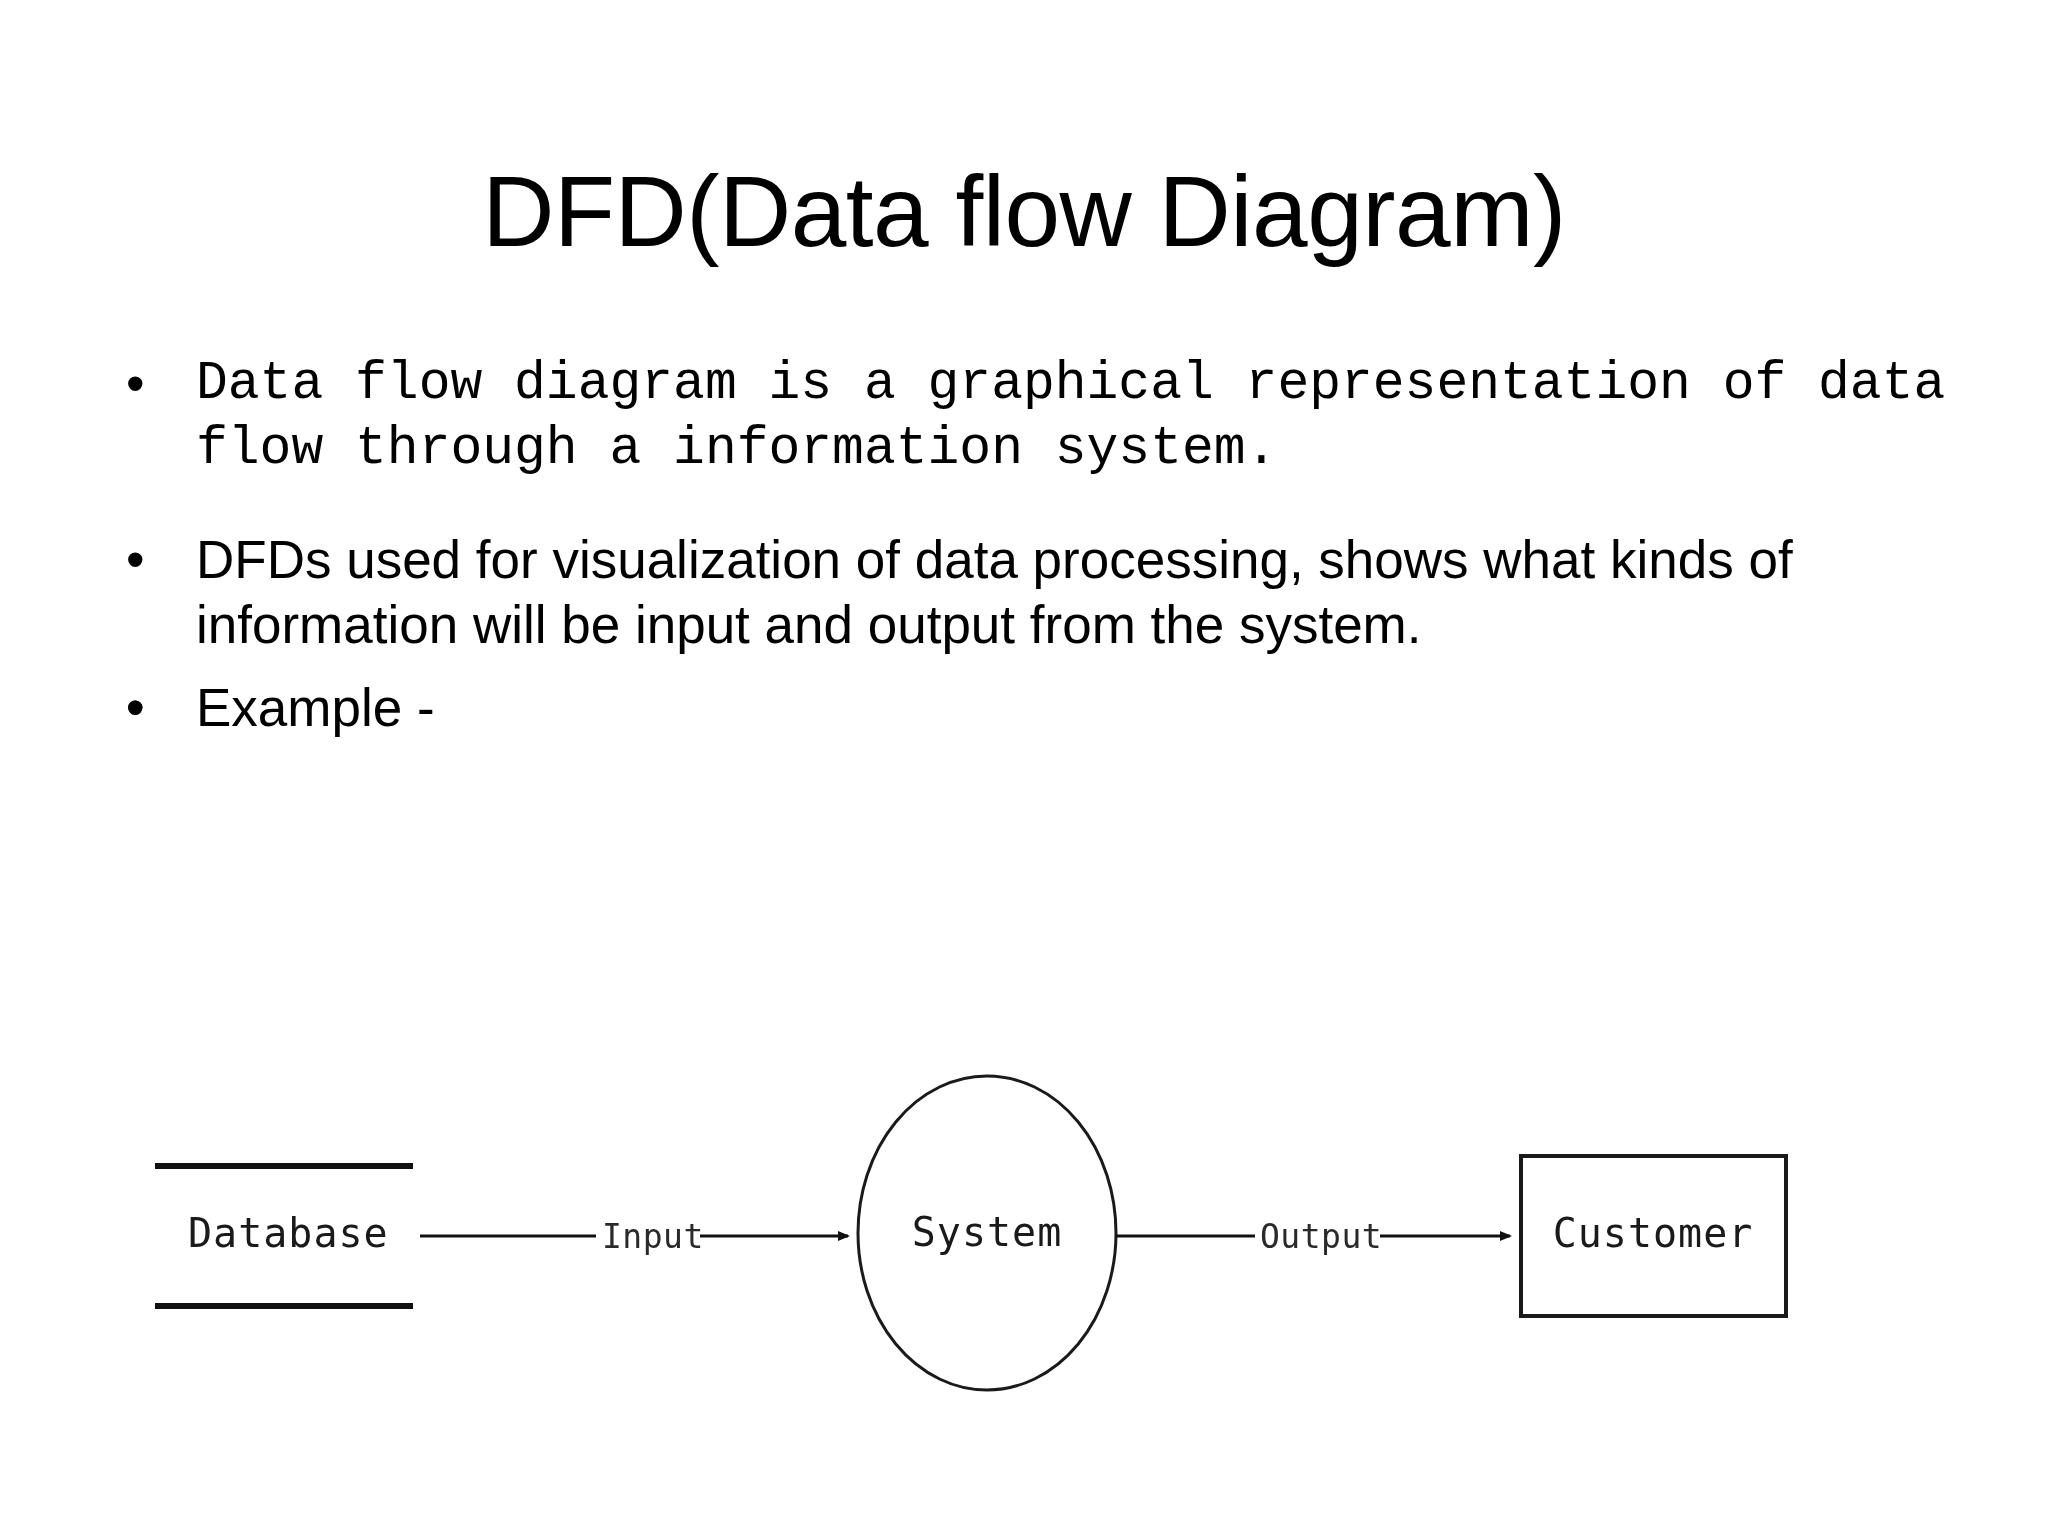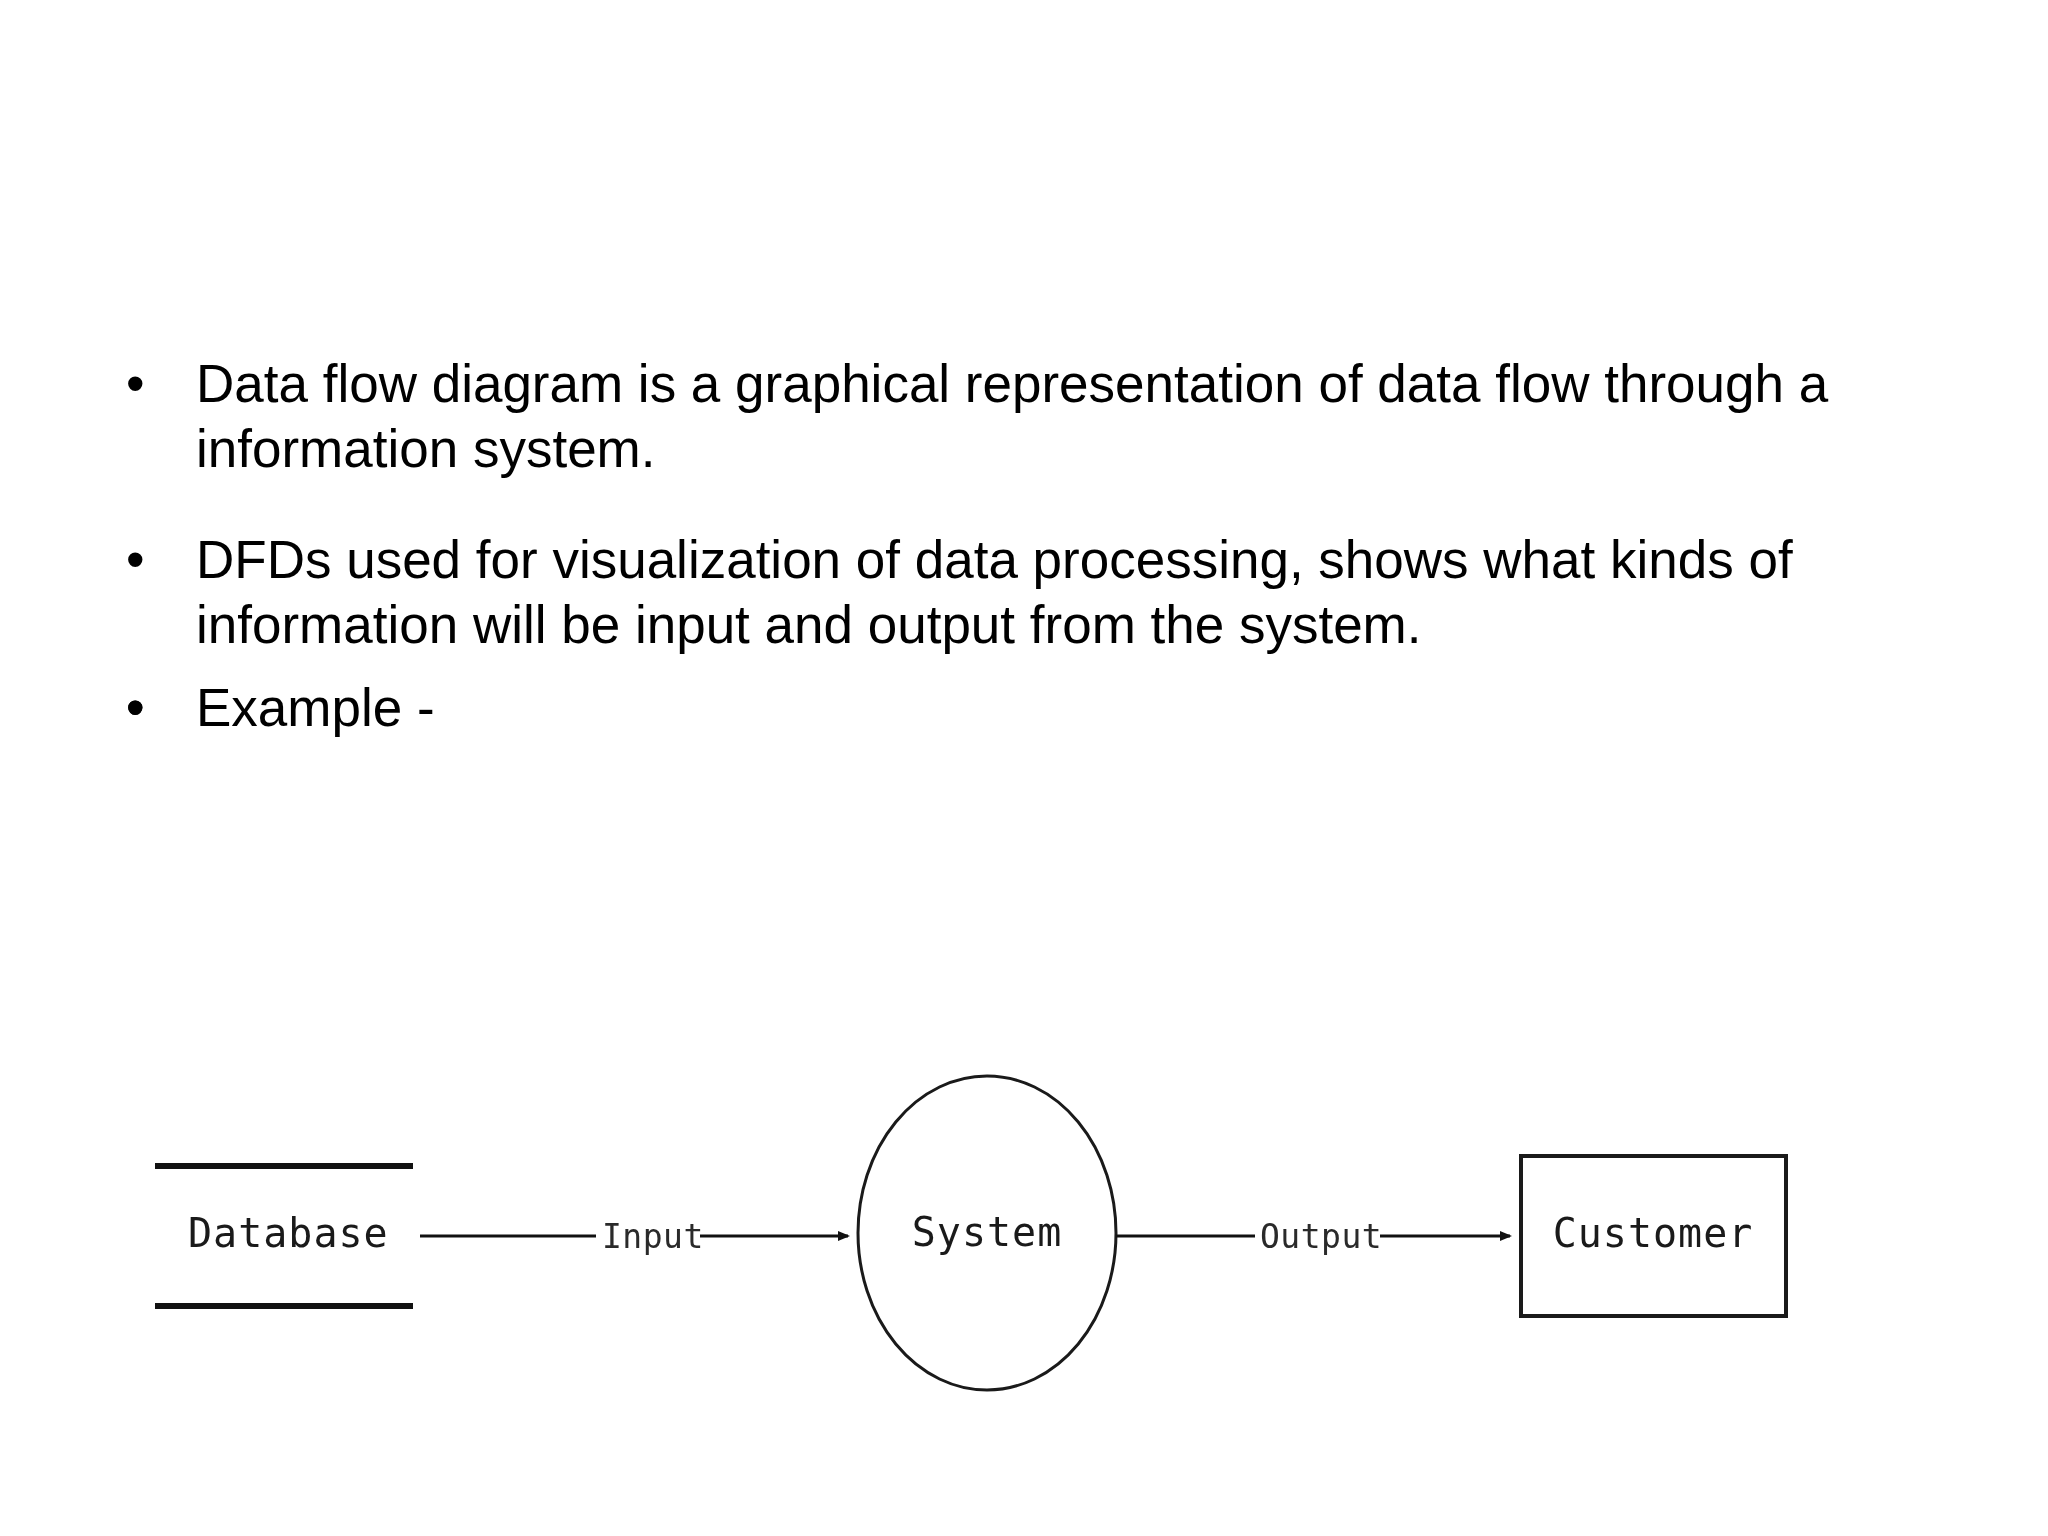--- a/index.html
+++ b/index.html
@@ -55,21 +55,21 @@
     left: 14px;
     top: 0;
     font-size: 53px;
     line-height: 1.22;
     color: #000000;
   }
   .bullet .txt {
     display: block;
     max-width: 1780px;
   }
-  .b1 .txt { max-width: 1760px; }
+  .b1 .txt { max-width: 1760px; font-family: Liberation Mono, monospace; }
   .b2 .txt { max-width: 1740px; margin-top: 47px; }
   .b3 .txt { max-width: 1640px; }
 
   
   #dfd {
     position: absolute;
     left: 0;
     top: 1040px;
     width: 1676px;
     height: 420px;
@@ -106,20 +106,21 @@
     stroke-width: 4;
     fill: #ffffff;
   }
   .dfd-arrowhead { fill: #111111; }
 </style>
 </head>
 <body>
 
 <div id="slide">
 
+  <h1 id="slide-title">DFD(Data flow Diagram)</h1>
 
   <ul id="body-list">
 
     <li class="bullet b1">
       <span class="dot">•</span>
       <span class="txt">Data flow diagram is a graphical representation of  data flow through a information  system.</span>
     </li>
 
     <li class="bullet b2">
       <span class="dot">•</span>

